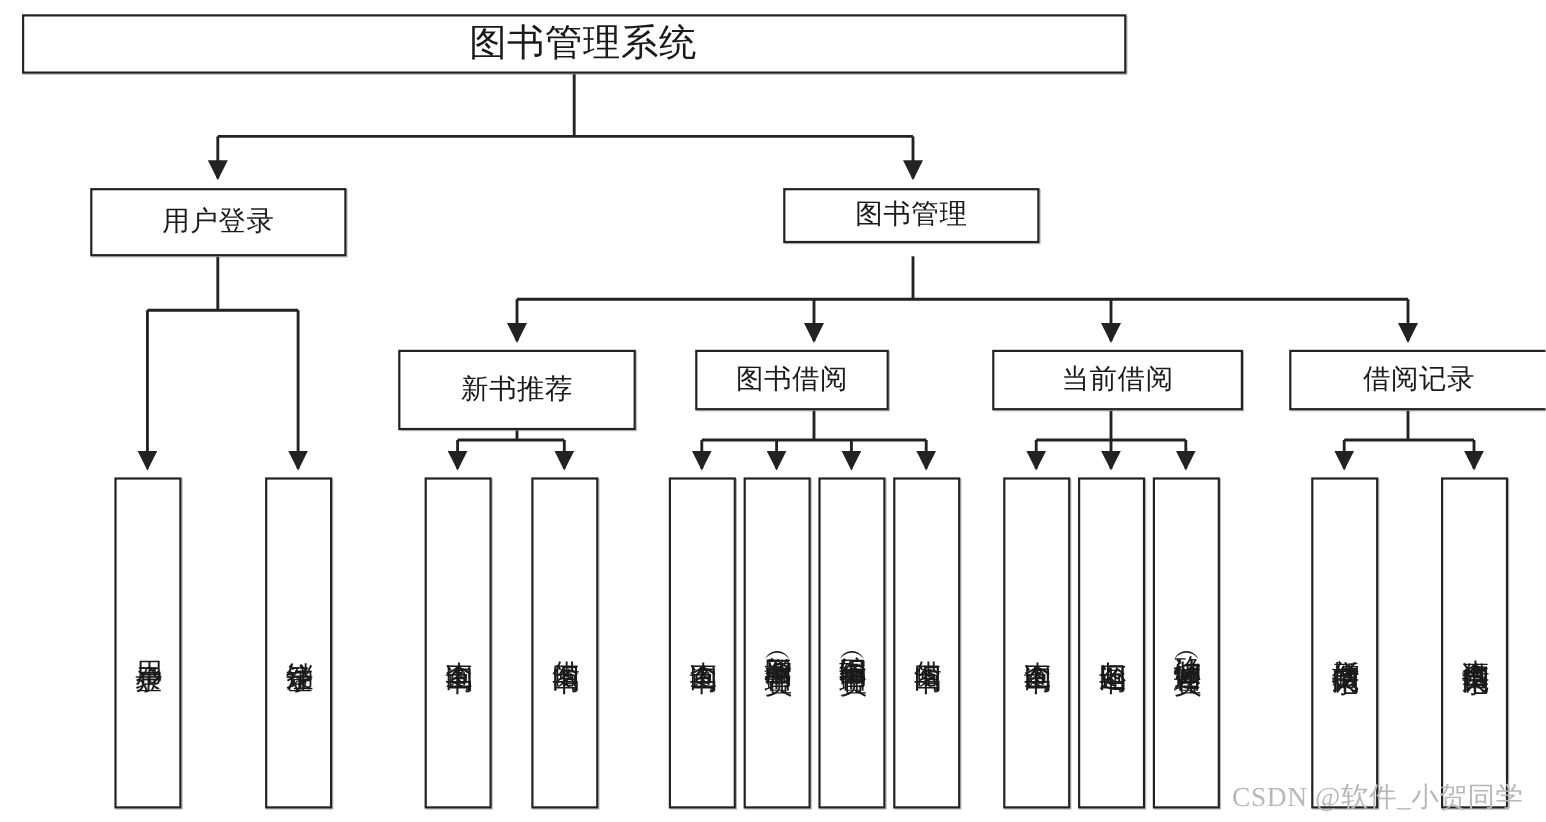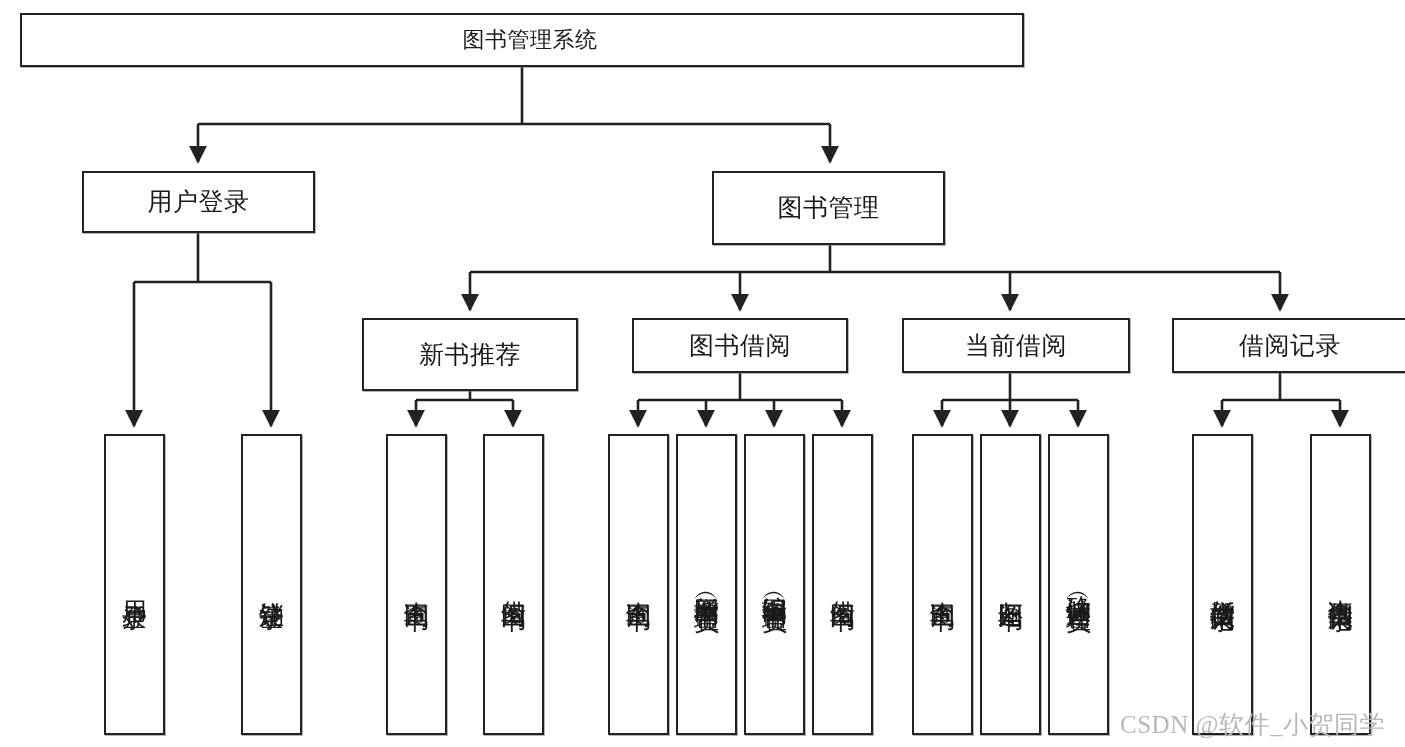--- a/index.html
+++ b/index.html
@@ -39,21 +39,21 @@
     color: #1a1a1a;
     box-shadow: 1px 1px 0 rgba(120,120,120,0.55);
   }
   .node-h {
     font-size: 25px;
     letter-spacing: 0.5px;
     line-height: 1.1;
     white-space: nowrap;
   }
   .node-root {
-    font-size: 22px;
+    font-size: 34px;
     padding-left: 16px;
   }
   .node-v {
     writing-mode: vertical-rl;
     text-orientation: upright;
     font-size: 25px;
     letter-spacing: 2px;
     line-height: 1.08;
     align-items: center;
     justify-content: center;
@@ -131,29 +131,29 @@
   </svg>
 
   <div class="node node-h node-root" style="left:20px; top:13px; width:1004px; height:54px;">
     <span>图书管理系统</span>
   </div>
 
   <div class="node node-h" style="left:82px; top:171px; width:233px; height:62px;">
     <span>用户登录</span>
   </div>
 
-  <div class="node node-h" style="left:712px; top:171px; width:233px; height:74px;">
+  <div class="node node-h" style="left:712px; top:171px; width:233px; height:50px;">
     <span>图书管理</span>
   </div>
 
   <div class="node node-h" style="left:362px; top:318px; width:216px; height:73px;">
     <span>新书推荐</span>
   </div>
 
-  <div class="node node-h" style="left:632px; top:318px; width:216px; height:55px;">
+  <div class="node node-h" style="left:632px; top:318px; width:176px; height:55px;">
     <span>图书借阅</span>
   </div>
 
   <div class="node node-h" style="left:902px; top:318px; width:228px; height:55px;">
     <span>当前借阅</span>
   </div>
 
   <div class="node node-h" style="left:1172px; top:318px; width:236px; height:55px;">
     <span>借阅记录</span>
   </div>

